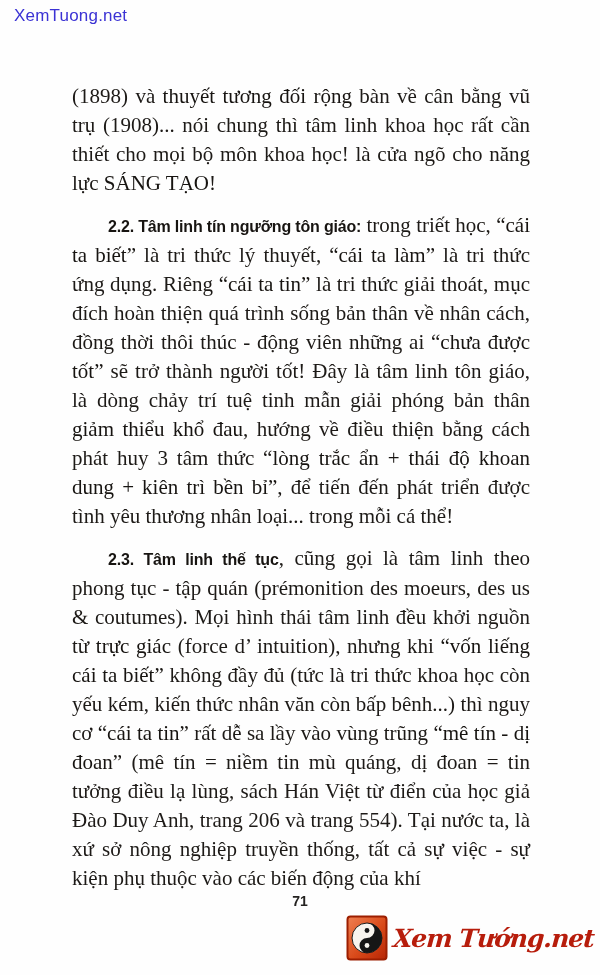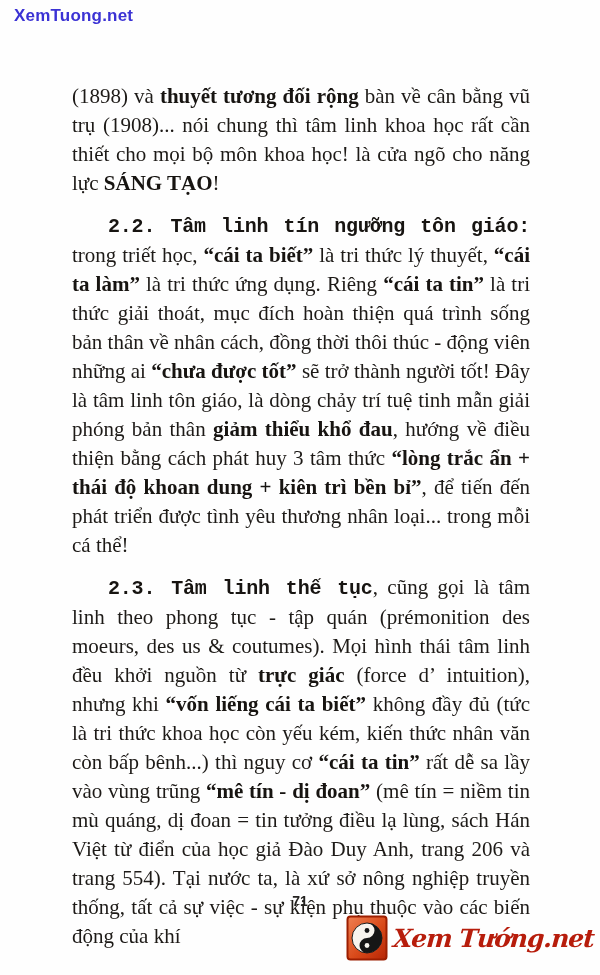--- a/index.html
+++ b/index.html
@@ -6,39 +6,39 @@
   .page{
     position:relative;
     width:600px;height:975px;
     background:#fefefe;
     overflow:hidden;
     font-family:"Liberation Serif", serif;
   }
   .watermark{
     position:absolute;left:14px;top:6px;
     font-family:"Liberation Sans", sans-serif;
-    font-size:17px;font-weight:700;
+    font-size:17px;font-weight:400;
     color:#3b32d4;text-decoration:none;
     letter-spacing:0.2px;
     cursor:pointer;
   }
   .content{
     position:absolute;left:72px;top:82px;width:458px;
     font-size:21px;line-height:29px;
     color:#1d1a17;
     text-align:justify;
     text-justify:inter-word;
   }
   .content p{margin:0 0 13px 0;}
   .content p.indent{text-indent:36px;}
-  .content b{font-weight:700;color:#171411;}
+  .content b{font-weight:400;color:#171411;}
   .content .sans{
-    font-family:Liberation Mono, monospace;
+    font-family:Liberation Sans, sans-serif;
     font-weight:700;
-    font-size:20px;
+    font-size:16px;
     letter-spacing:-0.2px;
   }
   .page-number{
     position:absolute;left:0;right:0;top:893px;
     text-align:center;
     font-family:"Liberation Sans", sans-serif;
     font-size:14px;font-weight:700;color:#242220;
   }
   .logo{
     position:absolute;right:6px;top:915px;

